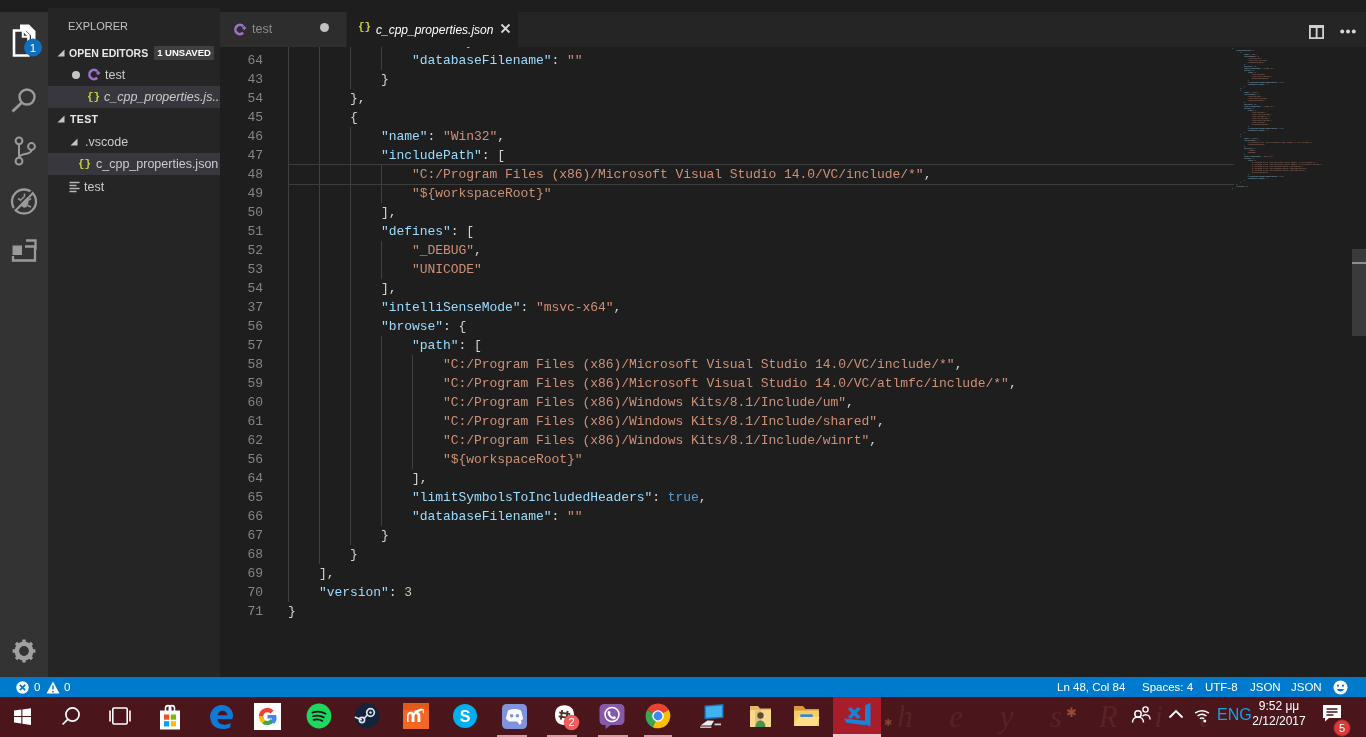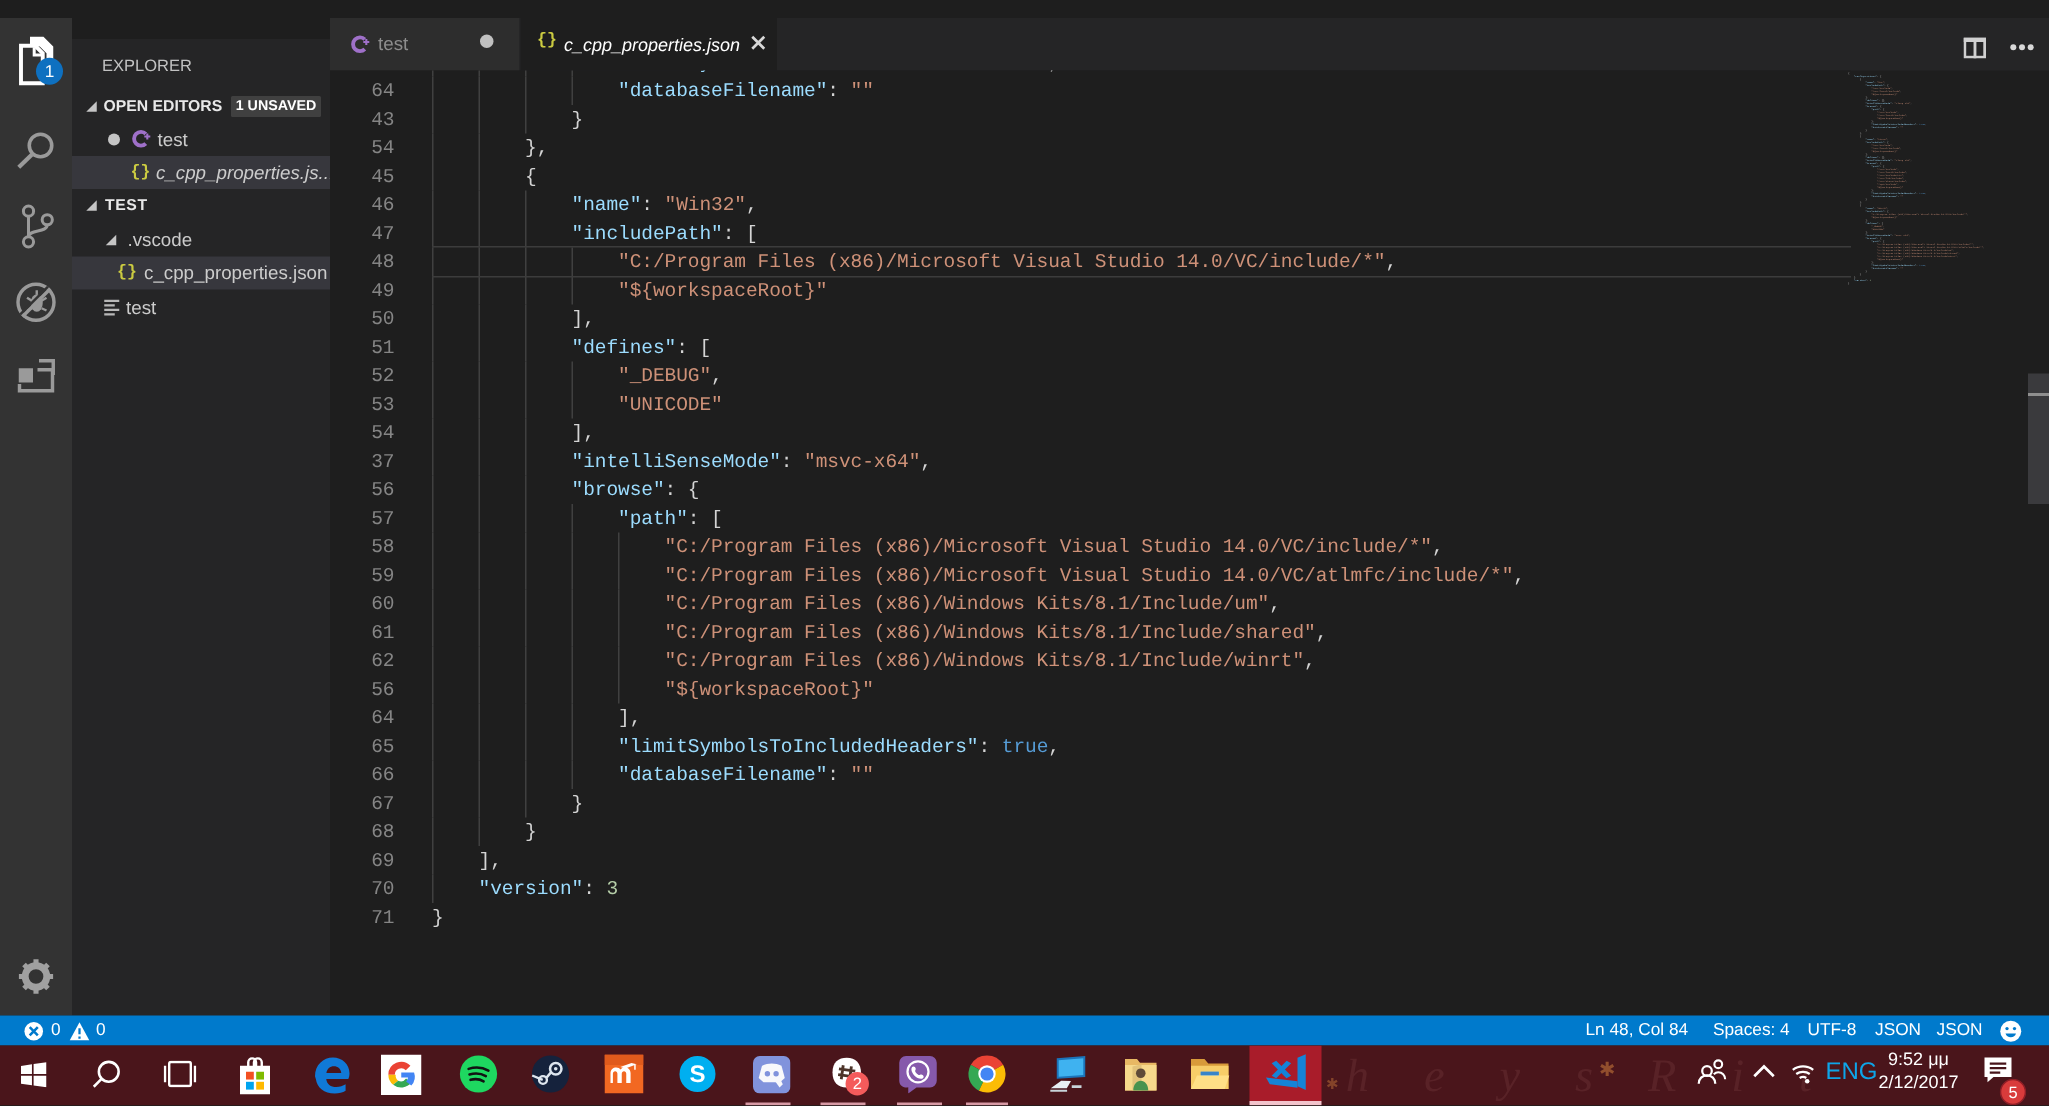--- a/index.html
+++ b/index.html
@@ -9,21 +9,21 @@
 
 
 #menubar { position:absolute; top:0; left:0; width:1366px; height:12px; background:#f1f1f1; overflow:hidden; }
 #menubar span { position:absolute; top:-3px; font-size:13.5px; color:#1d1d1d; white-space:pre; }
 
 
 #actbar { position:absolute; top:12px; left:0; width:48px; height:665px; background:#333333; }
 #actbar svg { position:absolute; left:0; }
 
 
-#sidebar { position:absolute; top:26px; left:48px; width:172px; height:685px; background:#252526; color:#cccccc; }
+#sidebar { position:absolute; top:8px; left:48px; width:172px; height:685px; background:#252526; color:#cccccc; }
 #sidebar .row { position:absolute; left:0; width:172px; height:22px; line-height:22px; font-size:12.5px; white-space:nowrap; overflow:hidden; }
 #sidebar .sel { background:#37373d; }
 #sidebar .hdr { font-size:10.5px; font-weight:bold; color:#e8e8e8; }
 .twisty { position:absolute; width:8px; height:8px; }
 .lbl { position:absolute; }
 
 
 #tabbar { position:absolute; top:12px; left:220px; width:1146px; height:35px; background:#252526; }
 .tab { position:absolute; top:0; height:35px; font-size:12.5px; }
 #tab1 { left:0; width:126px; background:#2d2d2d; color:#8d8d8d; }

